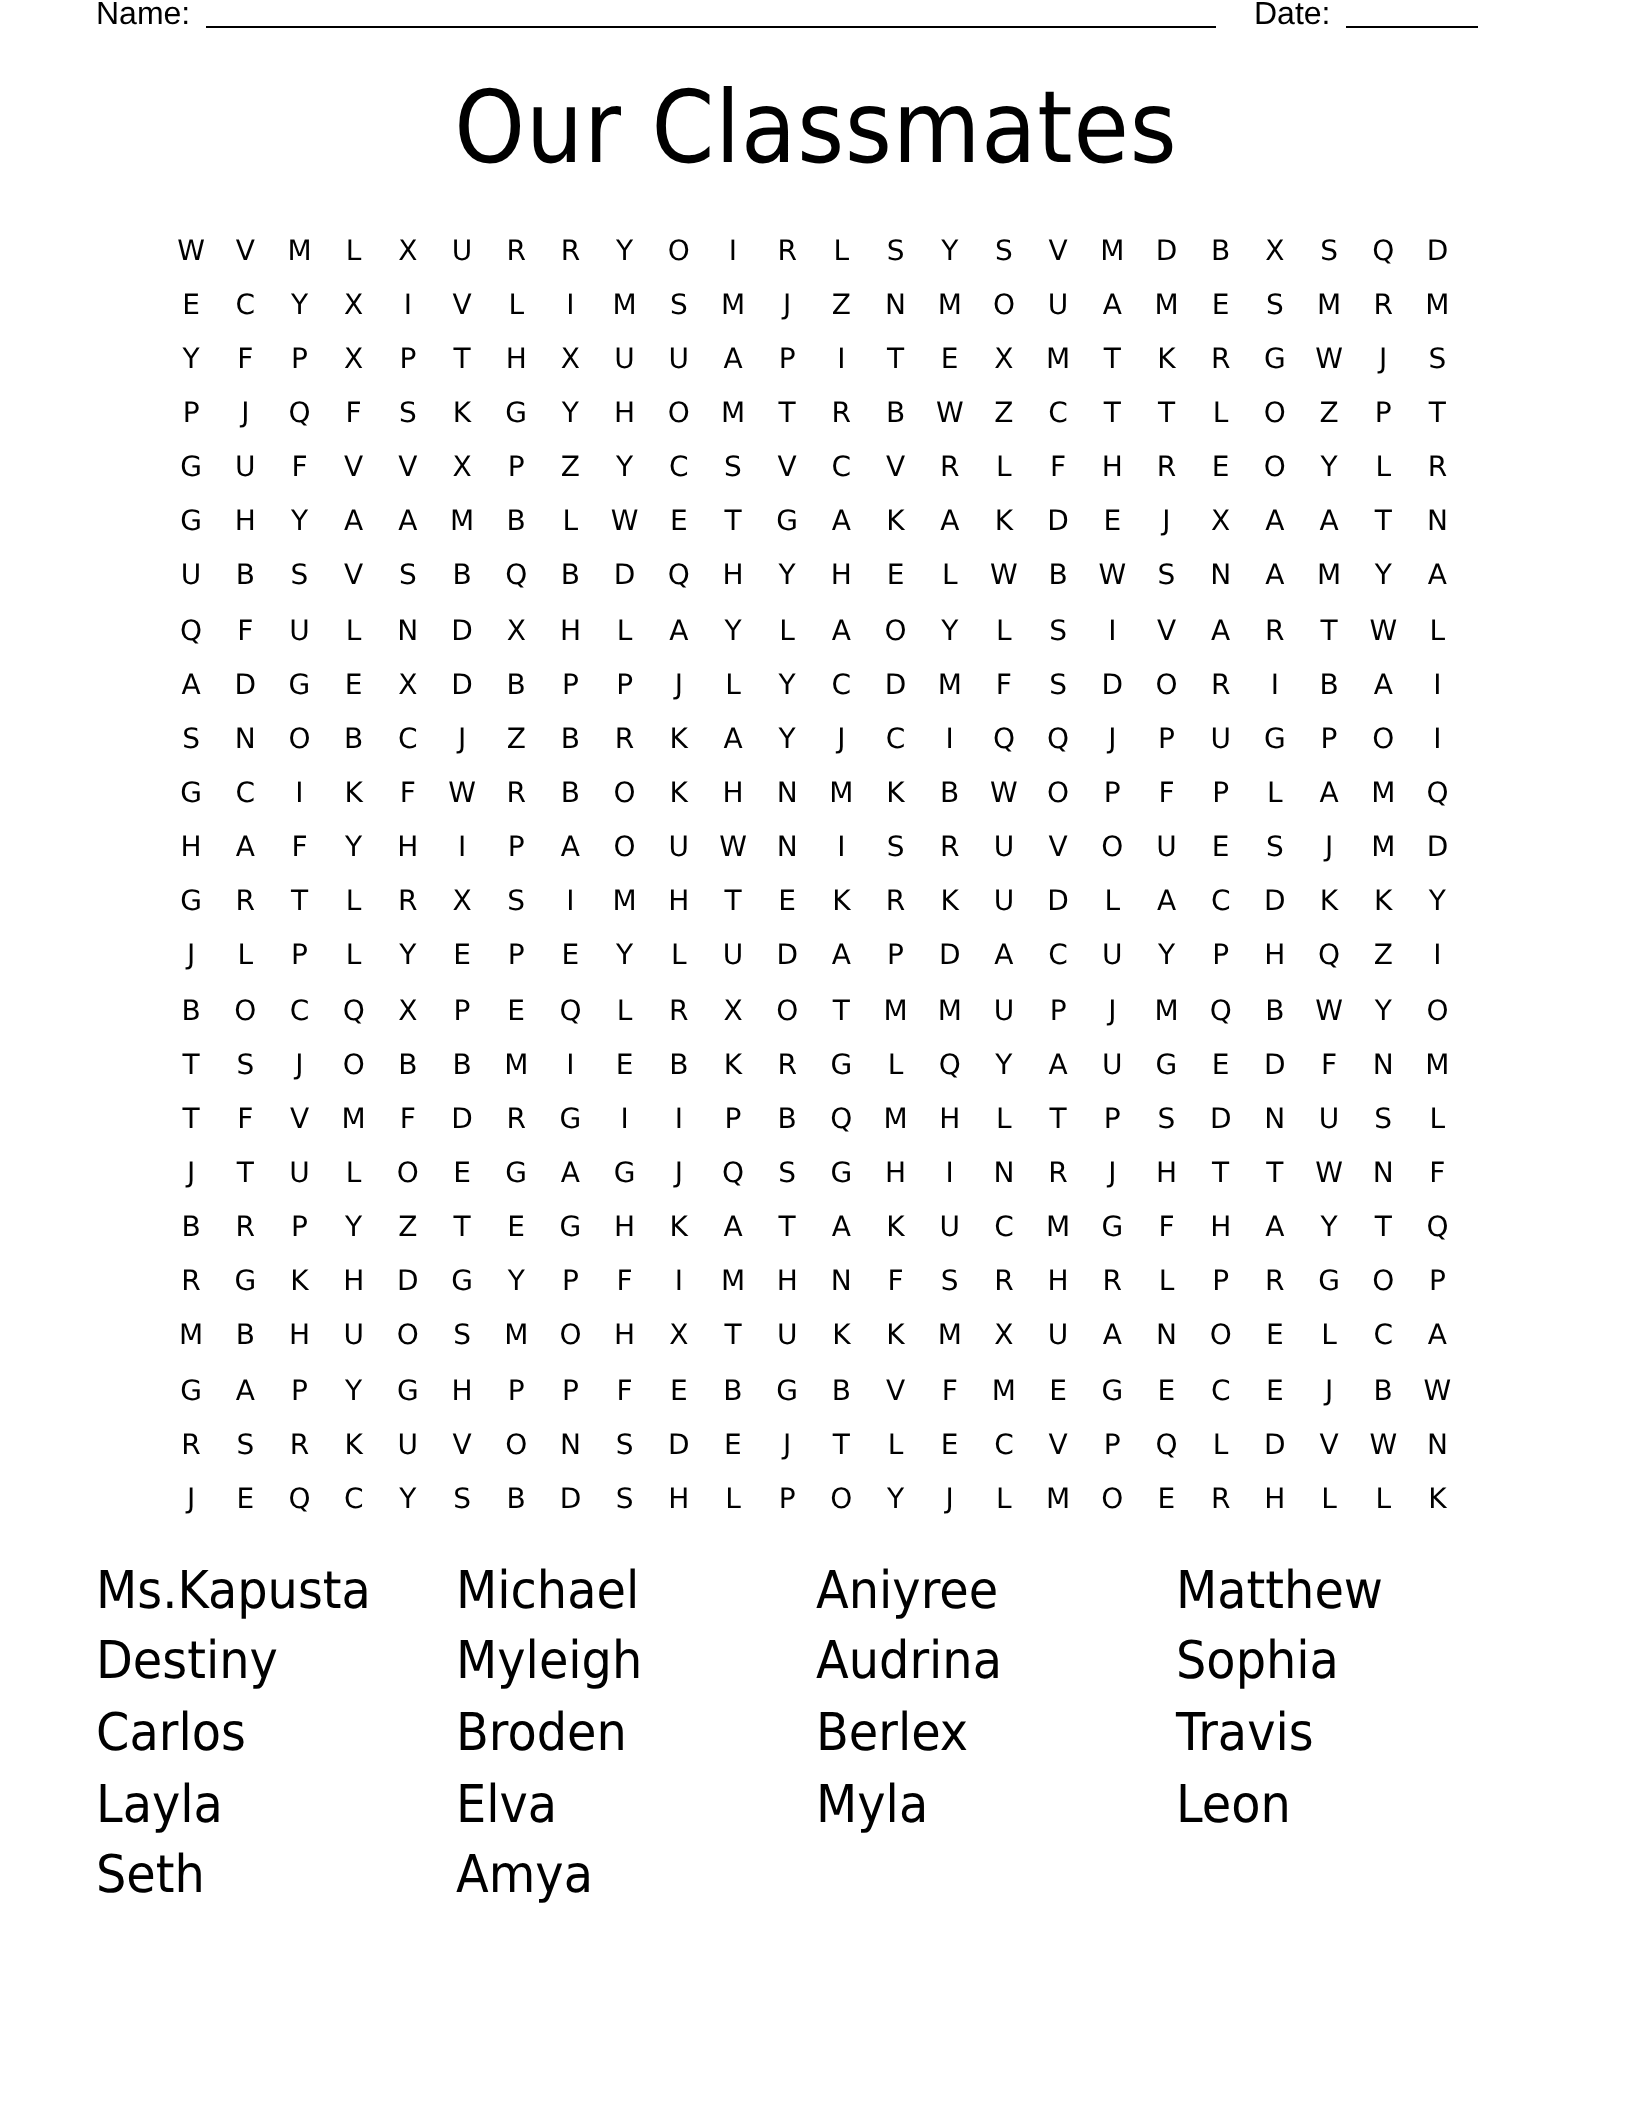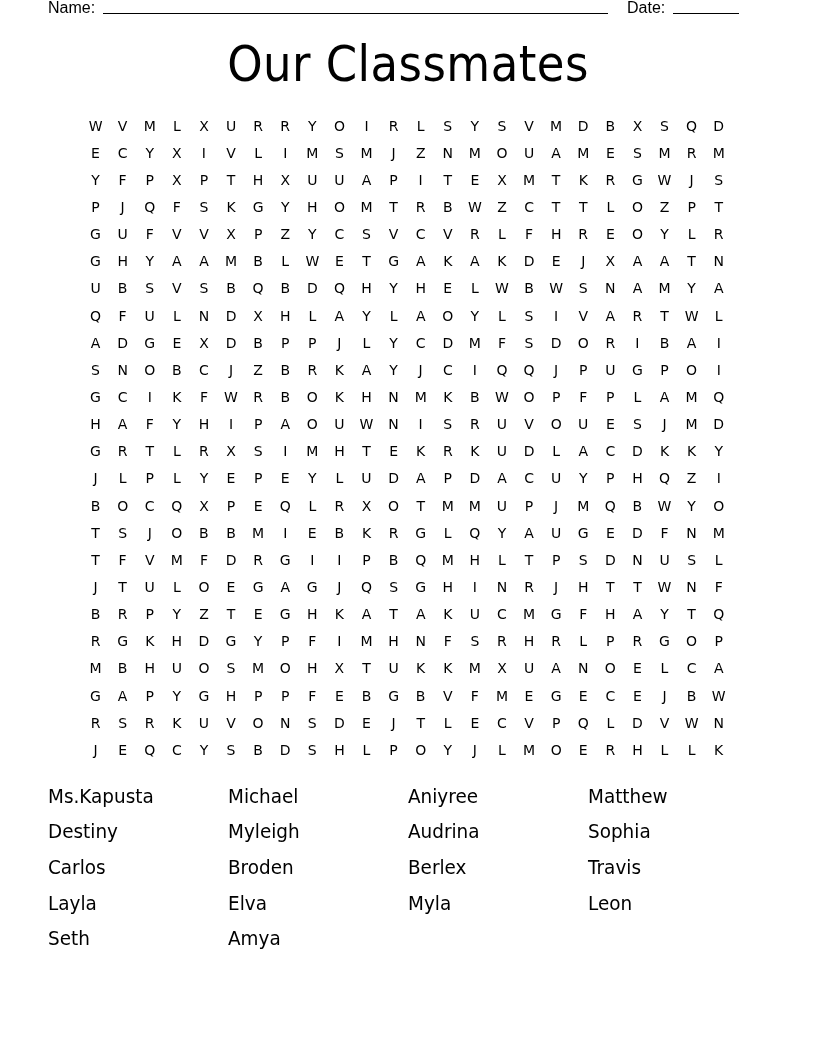--- a/index.html
+++ b/index.html
@@ -28,21 +28,21 @@
       font-family: "DejaVu Sans", sans-serif; font-size: 14px;
     }
     .grid .cell {
       display: flex; align-items: center; justify-content: center;
       width: 27.1px; height: 27.15px;
     }
     .word-list {
       position: absolute; left: 48px; top: 778px; width: 720px;
       display: grid; grid-template-columns: 180px 180px 180px 180px;
       grid-auto-flow: column; grid-template-rows: repeat(5, 35.6px);
-      font-family: "DejaVu Sans", sans-serif; font-size: 20px;
+      font-family: "DejaVu Sans", sans-serif; font-size: 26px;
     }
     .word-list .word {
       display: flex; align-items: center; height: 35.6px;
       transform: scaleX(0.92); transform-origin: left center; white-space: nowrap;
     }
   </style>
 </head>
 <body>
 
 <div class="header-line">

